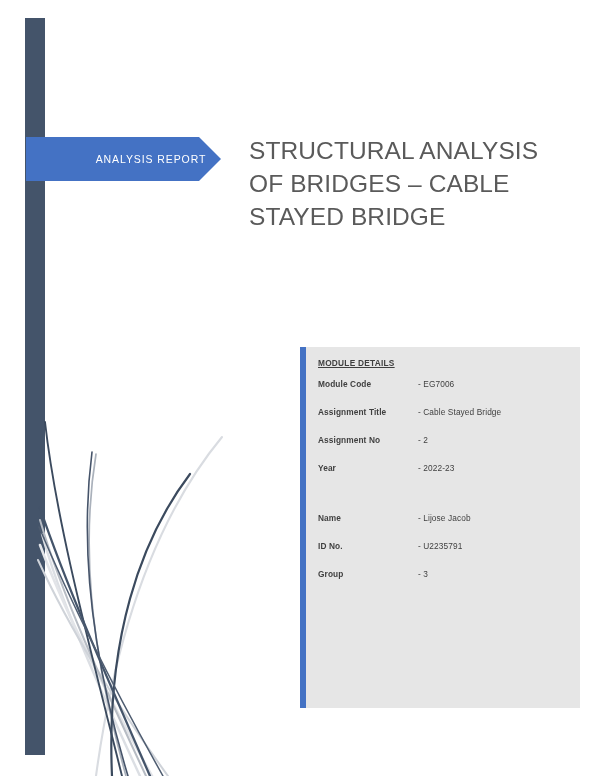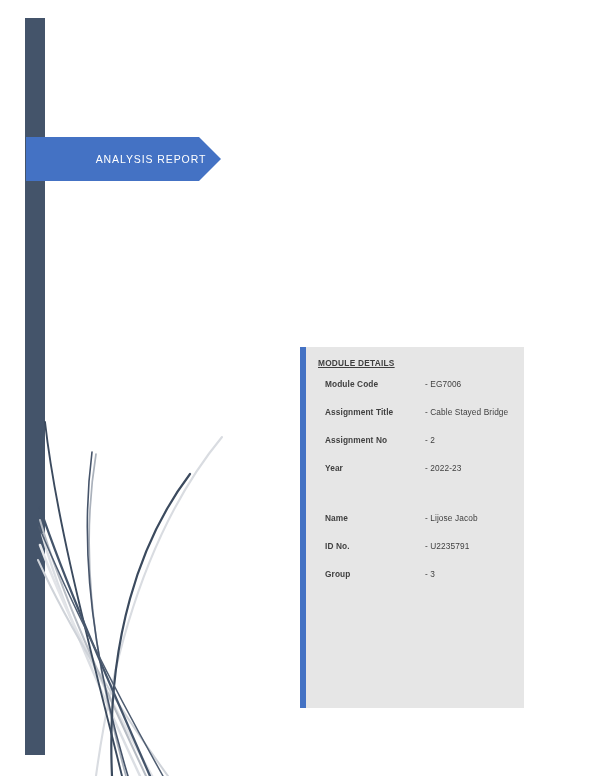--- a/index.html
+++ b/index.html
@@ -79,21 +79,21 @@
     line-height: 33px;
     font-weight: 300;
     letter-spacing: 0.1px;
   }
 
   
   #details-panel {
     position: absolute;
     left: 300px;
     top: 347px;
-    width: 224px;
+    width: 280px;
     height: 361px;
     background: #e6e6e6;
   }
   #details-accent {
     position: absolute;
     left: 0; top: 0;
     width: 6px;
     height: 361px;
     background: #4472C4;
   }
@@ -111,21 +111,20 @@
     text-decoration: underline;
     letter-spacing: 0.25px;
     margin: 0 0 11px 0;
     white-space: nowrap;
   }
   .detail-row {
     display: flex;
     align-items: baseline;
     height: 28px;
     white-space: nowrap;
-    margin-left: 7px;
   }
   .detail-label {
     width: 100px;
     flex: 0 0 100px;
     font-size: 8.3px;
     font-weight: bold;
     color: #3f3f3f;
     letter-spacing: 0.1px;
   }
   .detail-value {
@@ -162,20 +161,21 @@
     </g>
   </svg>
 
   <div id="banner">
     <svg width="196" height="44" viewBox="0 0 196 44" xmlns="http://www.w3.org/2000/svg">
       <polygon points="0,0 173,0 195,22 173,44 0,44" fill="#4472C4"></polygon>
     </svg>
     <div id="banner-label">ANALYSIS REPORT</div>
   </div>
 
+  <div id="doc-title">STRUCTURAL ANALYSIS OF BRIDGES – CABLE STAYED BRIDGE</div>
 
   <div id="details-panel">
     <div id="details-accent"></div>
     <div id="details-inner">
 
       <div class="section-heading">MODULE DETAILS</div>
 
       <div class="detail-row">
         <span class="detail-label">Module Code</span>
         <span class="detail-value">-  EG7006</span>

